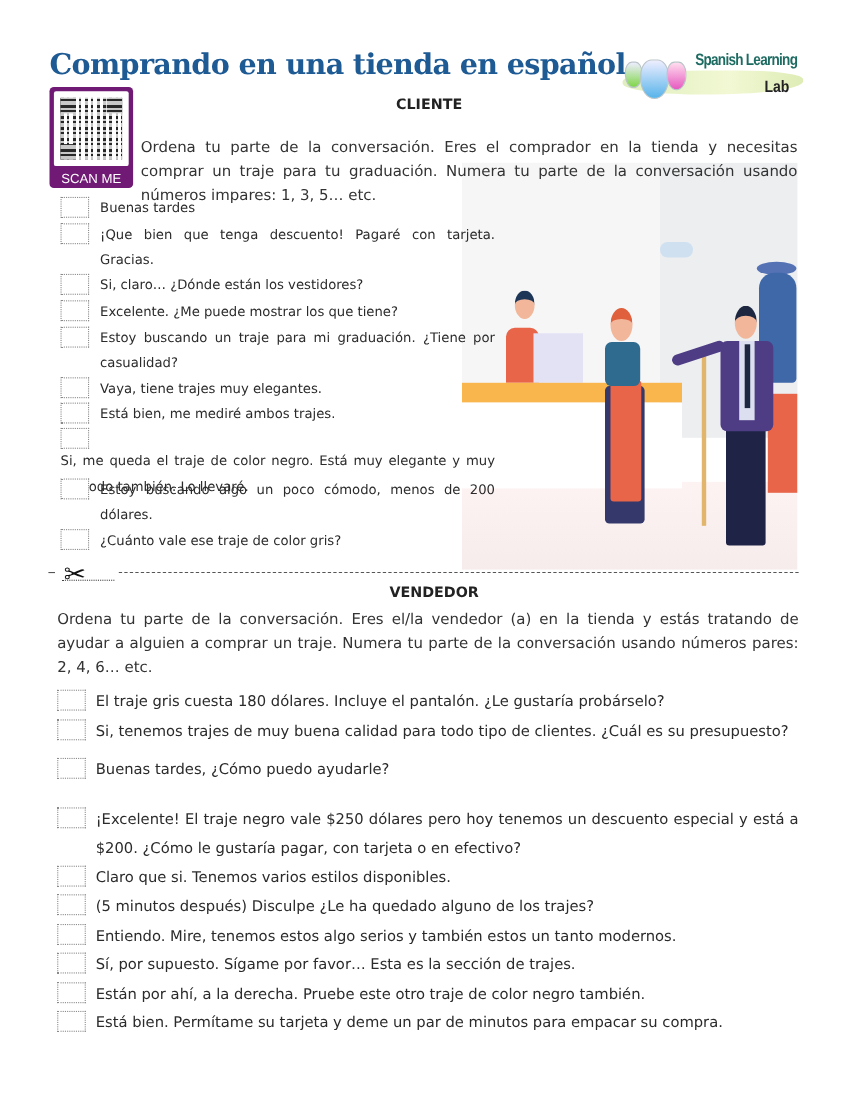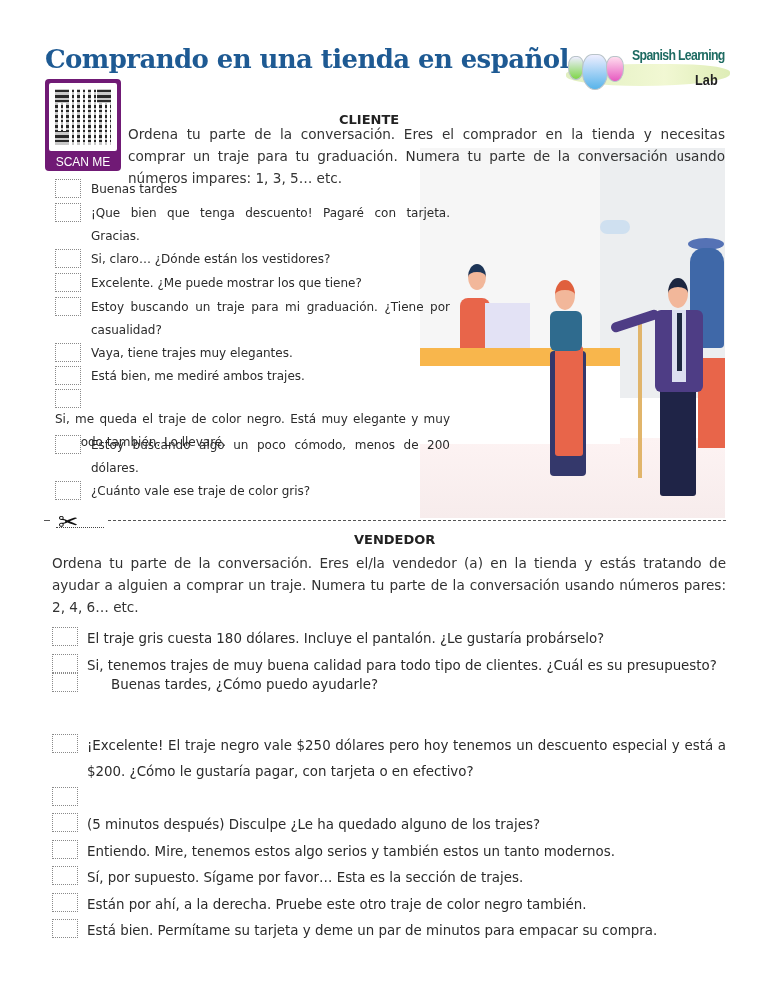--- a/index.html
+++ b/index.html
@@ -124,21 +124,21 @@
   <div class="woman-top"></div>
   <div class="woman-head"></div>
   <div class="man-legs"></div>
   <div class="man-arm"></div>
   <div class="man-jacket"></div>
   <div class="man-shirt"></div>
   <div class="man-tie"></div>
   <div class="man-head"></div>
 </div>
 
-<div class="section-h" style="left:339px; top:88px;margin-top:24px;">CLIENTE</div>
+<div class="section-h" style="left:360px; top:88px;">CLIENTE</div>
 <p class="intro" style="left:128px; top:105px; width:597px;margin-top:18px;">Ordena tu parte de la conversación. Eres el comprador en la tienda y necesitas comprar un traje para tu graduación. Numera tu parte de la conversación usando números impares: 1, 3, 5… etc.</p>
 
 <div class="client">
   <div class="item" style="left:55px; top:178px; width:395px;">
     <span class="chk"></span>
     <span class="txt">Buenas tardes</span>
   </div>
   <div class="item" style="left:55px; top:202px; width:395px;">
     <span class="chk"></span>
     <span class="txt">¡Que bien que tenga descuento! Pagaré con tarjeta. Gracias.</span>
@@ -189,30 +189,31 @@
 
 <div class="vendor">
   <div class="item" style="left:52px; top:626px; width:674px;">
     <span class="chk"></span>
     <span class="txt">El traje gris cuesta 180 dólares. Incluye el pantalón. ¿Le gustaría probárselo?</span>
   </div>
   <div class="item" style="left:52px; top:653px; width:674px;">
     <span class="chk"></span>
     <span class="txt">Si, tenemos trajes de muy buena calidad para todo tipo de clientes. ¿Cuál es su presupuesto?</span>
   </div>
-  <div class="item" style="left:52px; top:672px; width:674px;gap:24px;">
+  <div class="item" style="left:52px; top:688px; width:674px;">
     <span class="chk"></span>
     <span class="txt">Buenas tardes, ¿Cómo puedo ayudarle?</span>
   </div>
   <div class="item" style="left:52px; top:733px; width:674px;">
     <span class="chk"></span>
     <span class="txt">¡Excelente! El traje negro vale $250 dólares pero hoy tenemos un descuento especial y está a $200. ¿Cómo le gustaría pagar, con tarjeta o en efectivo?</span>
   </div>
   <div class="item" style="left:52px; top:786px; width:674px;">
     <span class="chk"></span>
+    <span class="txt">Claro que si. Tenemos varios estilos disponibles.</span>
   </div>
   <div class="item" style="left:52px; top:812px; width:674px;">
     <span class="chk"></span>
     <span class="txt">(5 minutos después) Disculpe ¿Le ha quedado alguno de los trajes?</span>
   </div>
   <div class="item" style="left:52px; top:839px; width:674px;">
     <span class="chk"></span>
     <span class="txt">Entiendo. Mire, tenemos estos algo serios y también estos un tanto modernos.</span>
   </div>
   <div class="item" style="left:52px; top:865px; width:674px;">

